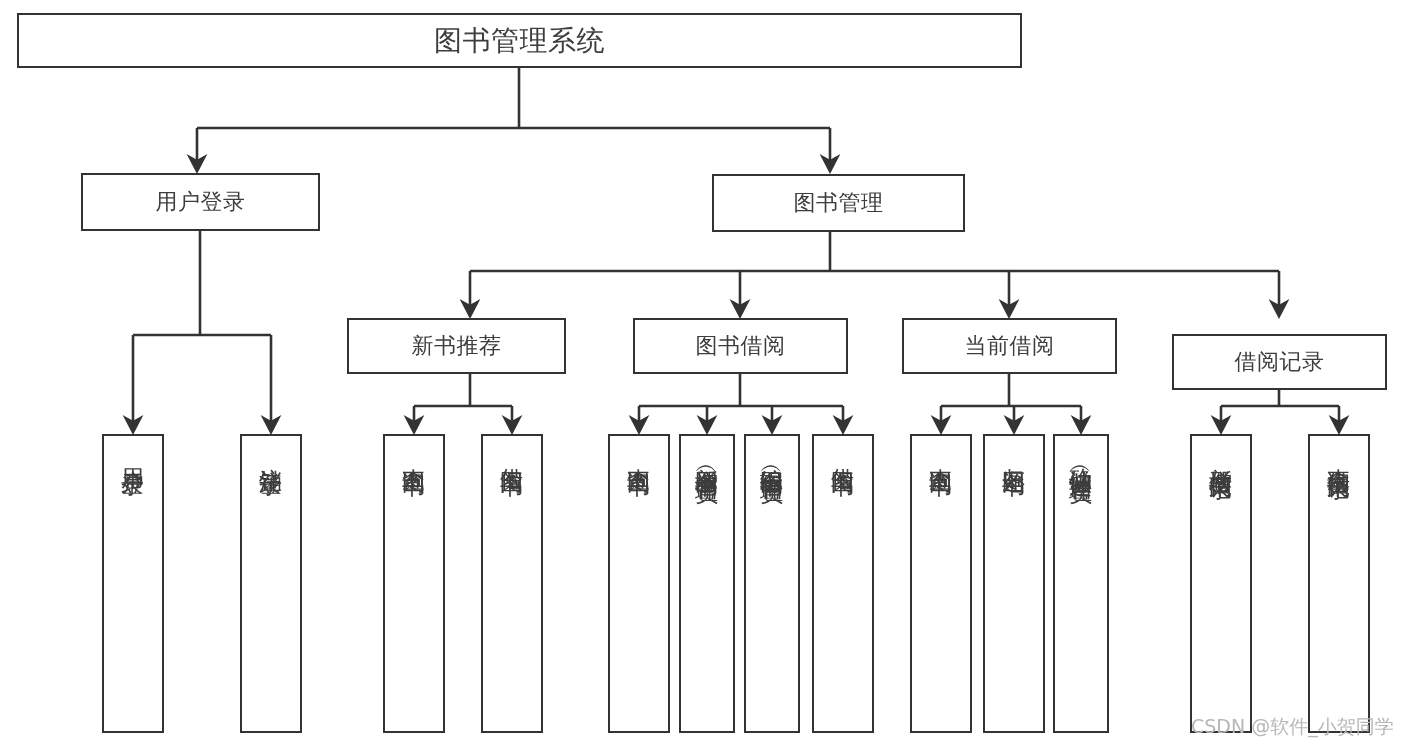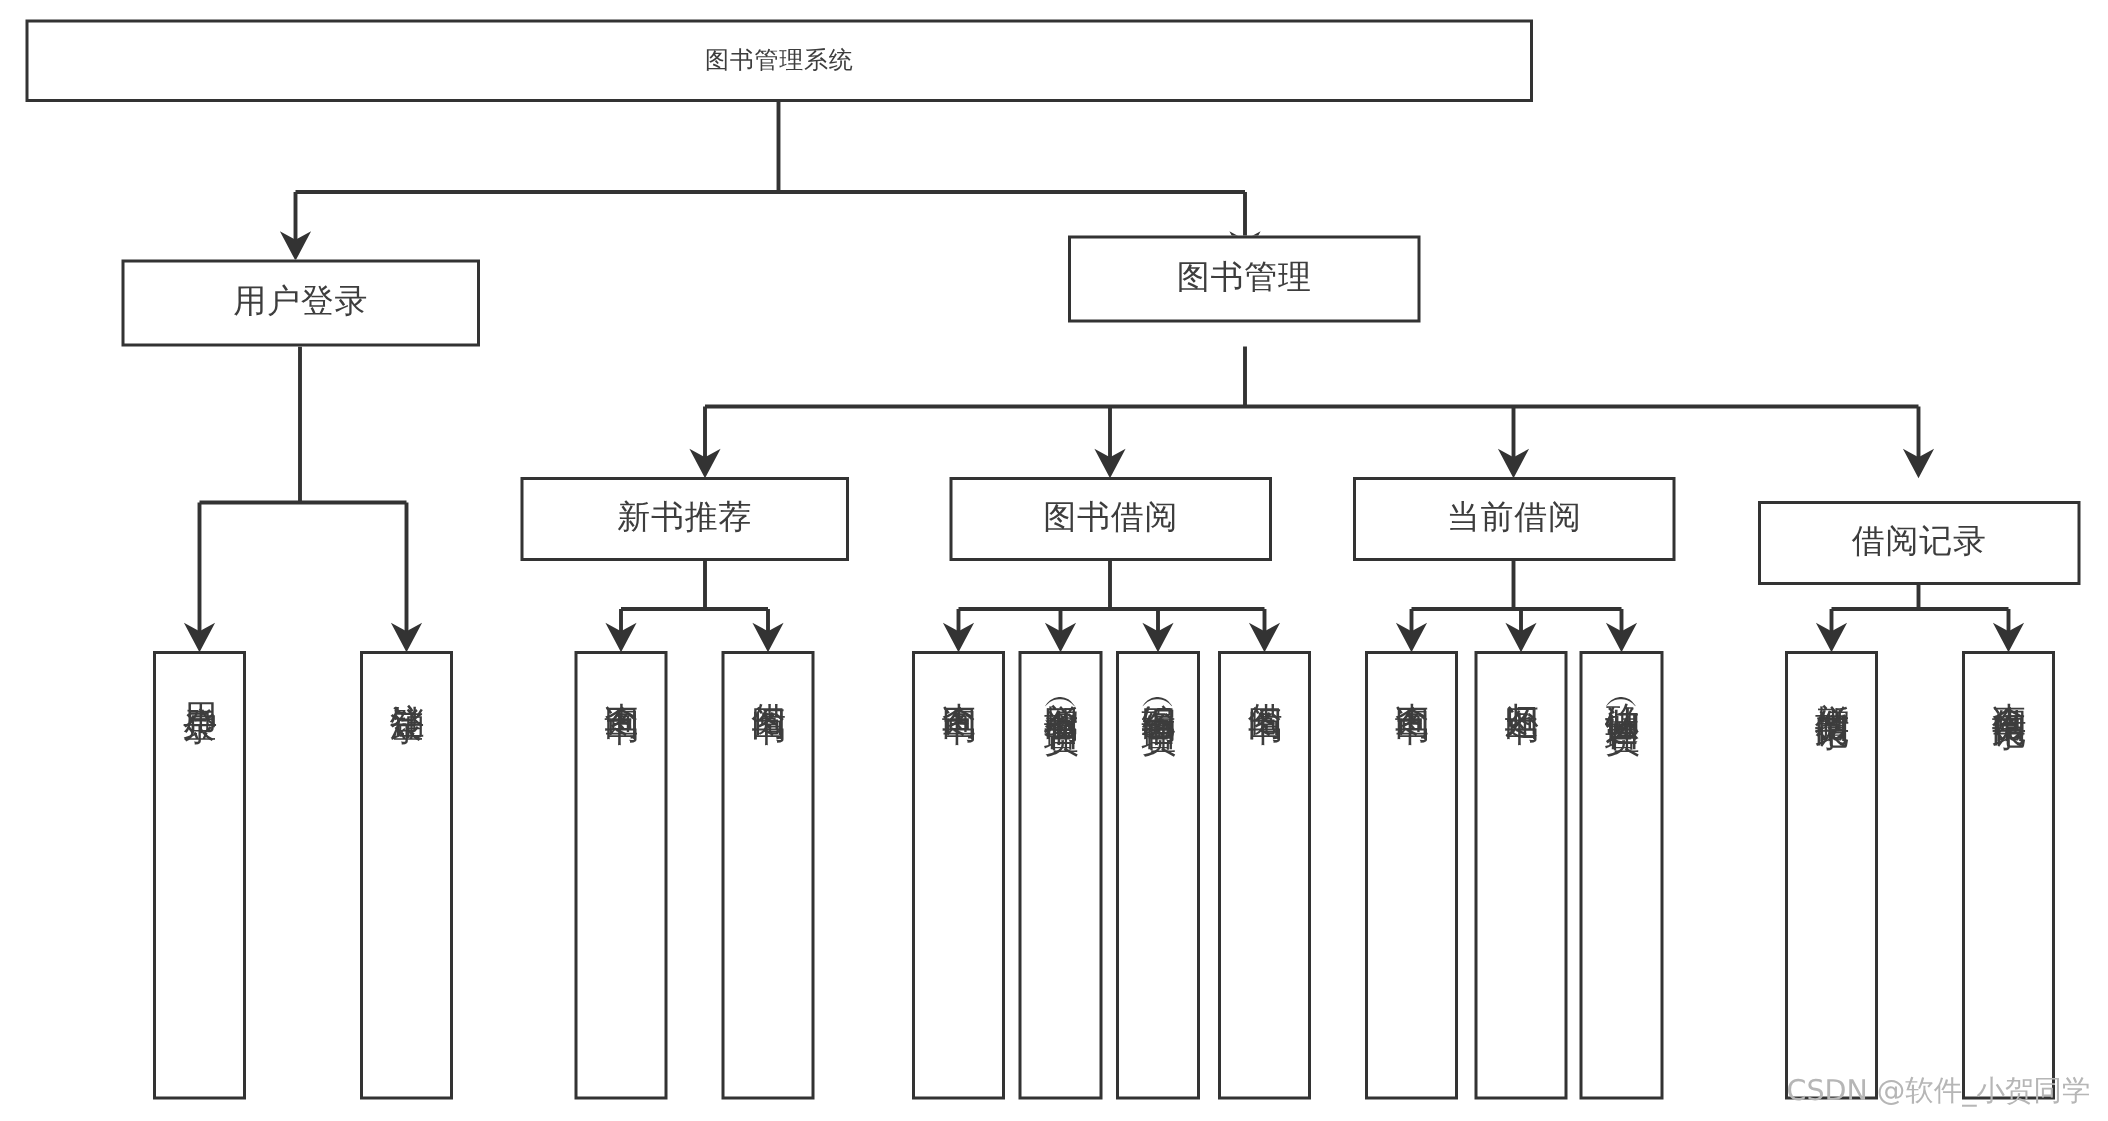--- a/index.html
+++ b/index.html
@@ -39,21 +39,21 @@
   .node-label {
     display: block;
     line-height: 1.18;
   }
   
   .node.horiz .node-label {
     font-size: 22px;
     letter-spacing: 0.5px;
   }
   #node-root .node-label {
-    font-size: 16px;
+    font-size: 28px;
   }
   
   .node.vert {
     align-items: flex-start;
     padding-top: 14px;
   }
   .node.vert .node-label {
     writing-mode: vertical-rl;
     text-orientation: upright;
     font-size: 23px;
@@ -127,21 +127,21 @@
     </g>
   </svg>
 
   <div class="node horiz" id="node-root" style="left:17px; top:13px; width:1005px; height:55px;">
     <span class="node-label">图书管理系统</span>
   </div>
 
   <div class="node horiz" style="left:81px; top:173px; width:239px; height:58px;">
     <span class="node-label">用户登录</span>
   </div>
-  <div class="node horiz" style="left:712px; top:157px; width:235px; height:58px;">
+  <div class="node horiz" style="left:712px; top:174px; width:253px; height:58px;">
     <span class="node-label">图书管理</span>
   </div>
 
   <div class="node horiz" style="left:347px; top:318px; width:219px; height:56px;">
     <span class="node-label">新书推荐</span>
   </div>
   <div class="node horiz" style="left:902px; top:318px; width:215px; height:56px;">
     <span class="node-label">当前借阅</span>
   </div>
   <div class="node horiz" style="left:633px; top:318px; width:215px; height:56px;">

